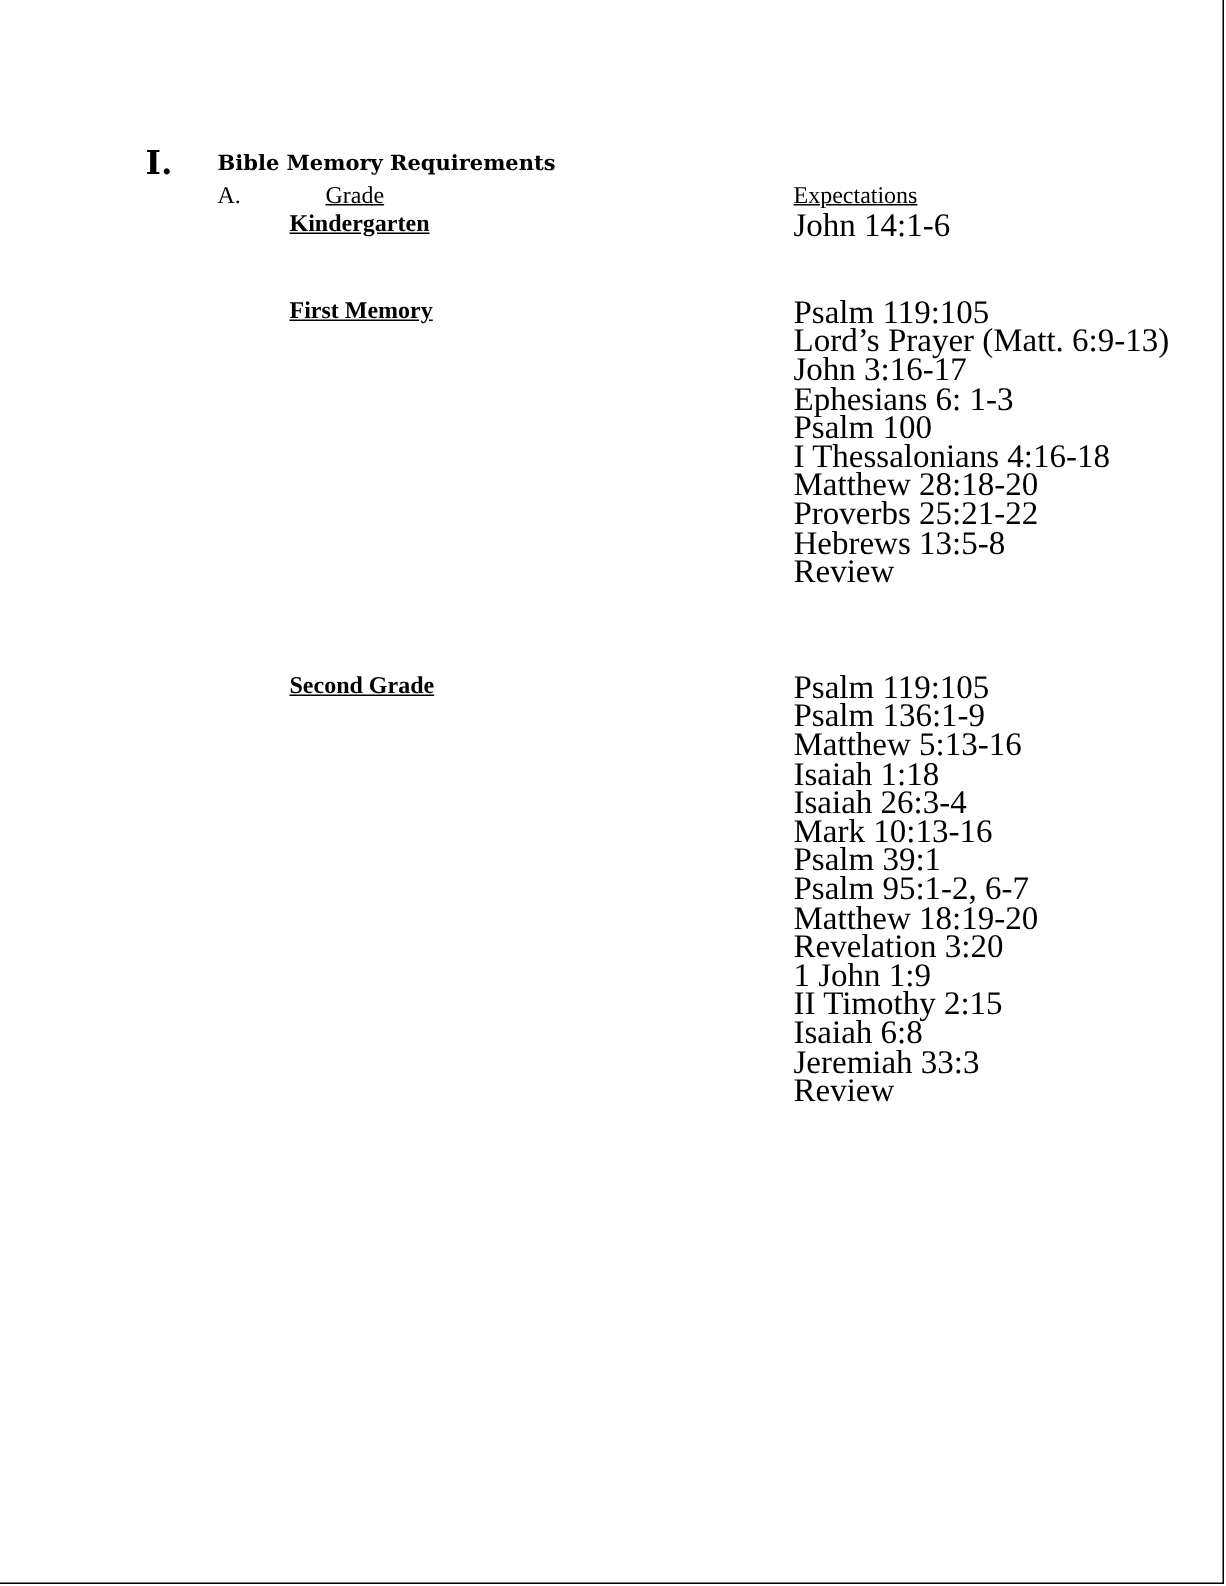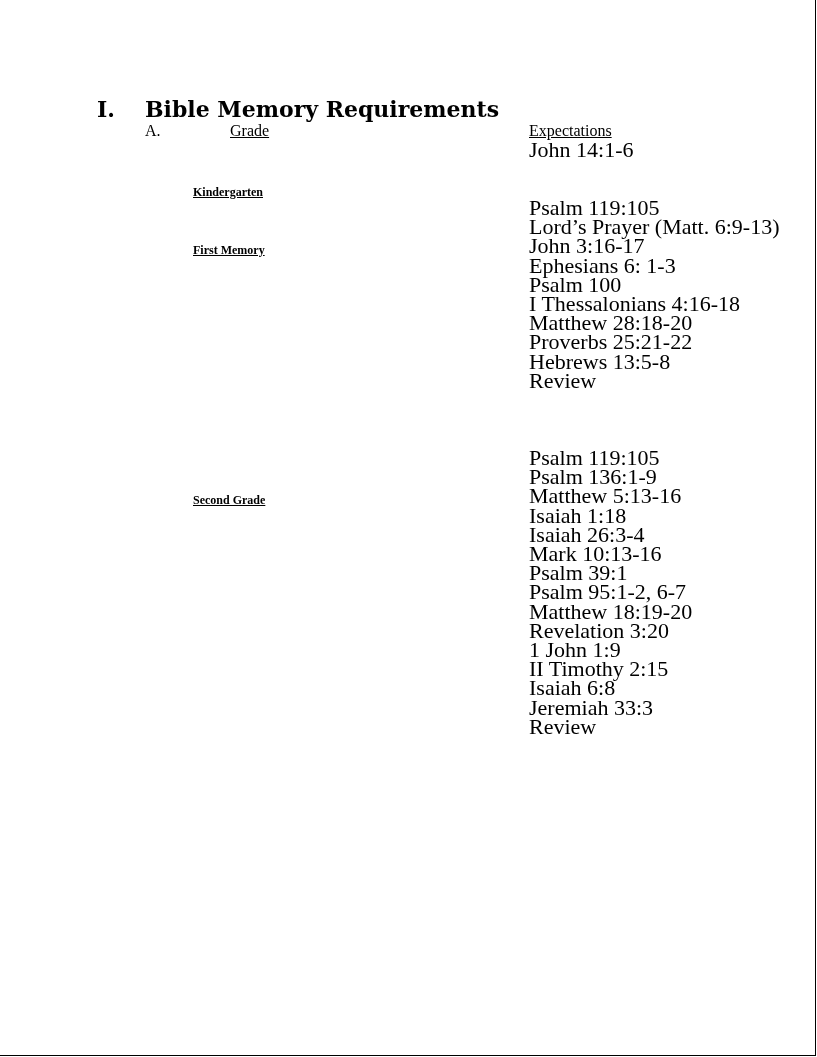--- a/index.html
+++ b/index.html
@@ -10,31 +10,30 @@
       border-right: 1px solid #000; border-bottom: 1px solid #000;
       background: #fff;
     }
     .serif { font-family: "Liberation Serif", serif; color: #000; }
     .abs { position: absolute; white-space: nowrap; }
     .heading-num {
       font-family: "DejaVu Serif", serif; font-weight: bold; font-size: 22px;
       left: 97px; top: 95px; line-height: 28px;
     }
     .heading-title {
-      font-family: "DejaVu Serif", serif; font-weight: bold; font-size: 22px;
+      font-family: "DejaVu Serif", serif; font-weight: bold; font-size: 14px;
       left: 145px; top: 95px; line-height: 28px;
     }
     .sub-letter { left: 145px; top: 121px; font-size: 16px; line-height: 19px; }
     .col-head { font-size: 16px; line-height: 19px; text-decoration: underline; }
-    .grade-head { left: 217px; top: 121px; margin-left: 13px; }
+    .grade-head { left: 217px; top: 121px; }
     .exp-head { left: 529px; top: 121px; }
     .grade-label {
-      left: 193px; font-size: 12px; font-weight: bold; line-height: 19px;
+      left: 193px; font-size: 16px; font-weight: bold; line-height: 19px;
       text-decoration: underline;
-      margin-top: 43px;
     }
     .verse-list {
       position: absolute; left: 529px; margin: 0; padding: 0; list-style: none;
       font-size: 22px; line-height: 19.2px;
     }
     .verse-list li { white-space: nowrap; }
   </style>
 </head>
 <body>
 

